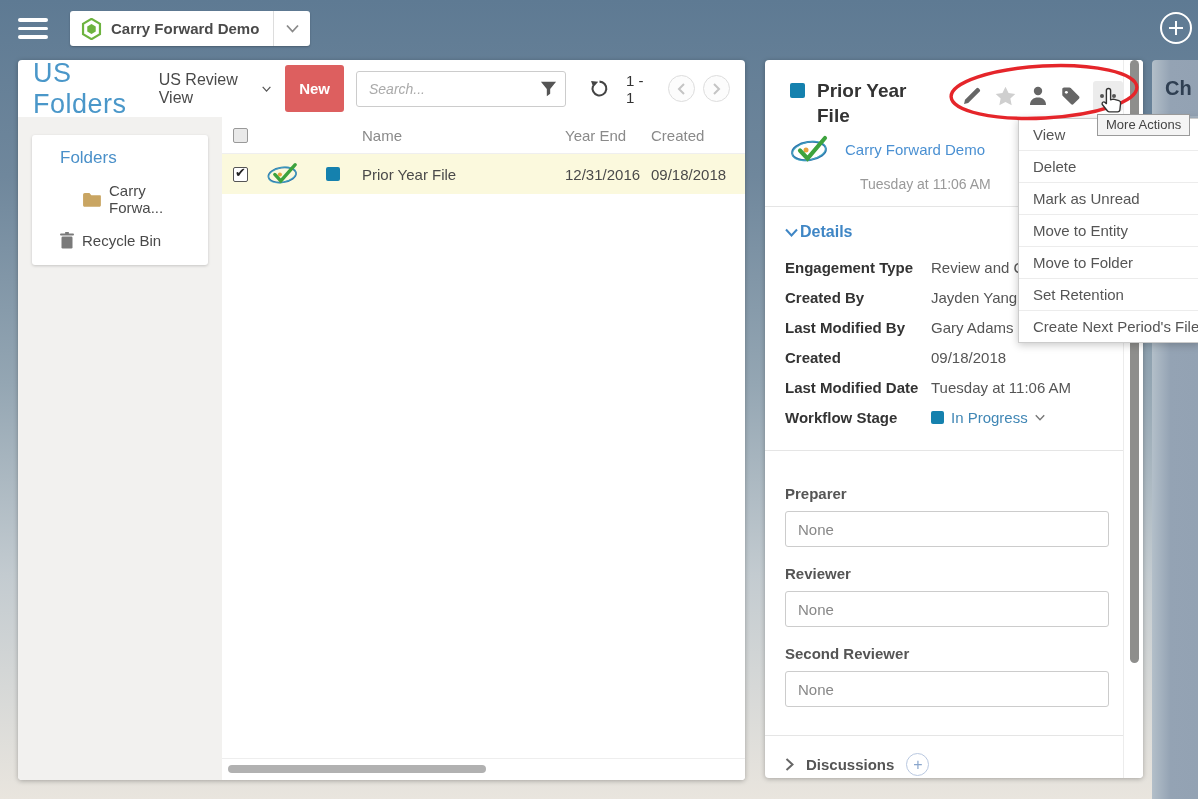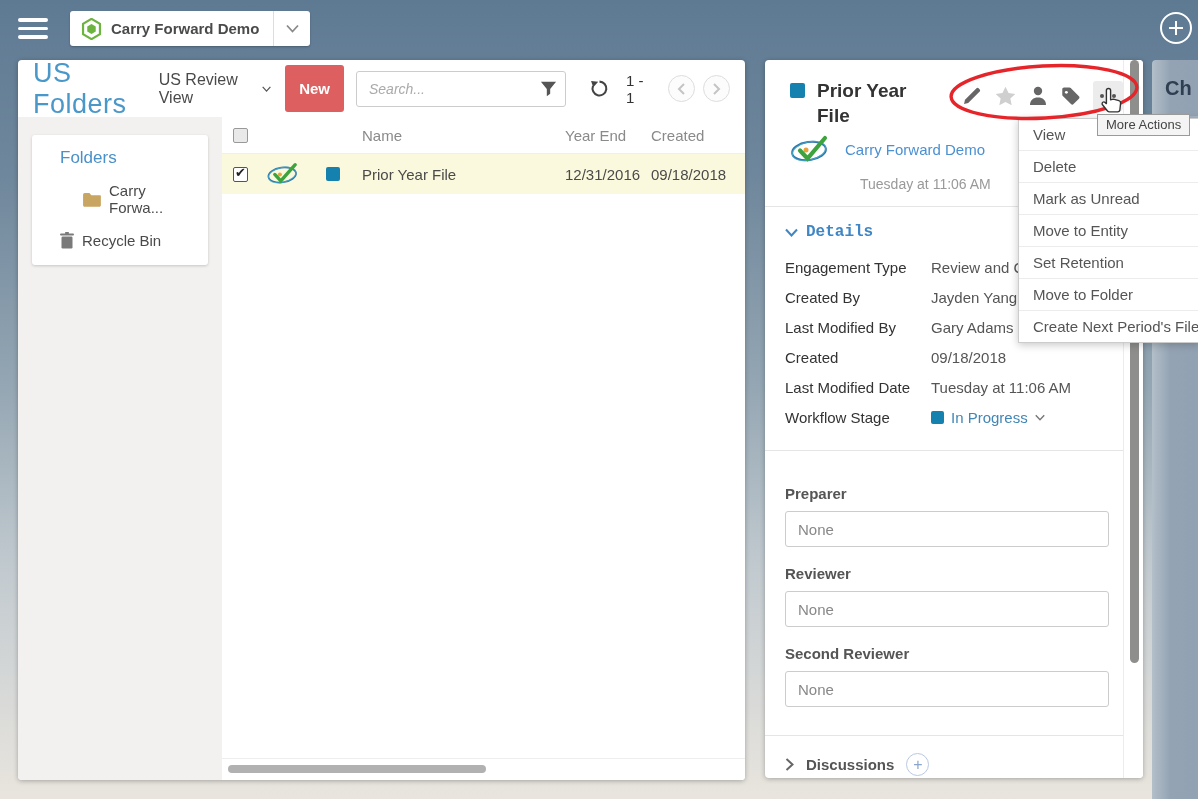--- a/index.html
+++ b/index.html
@@ -66,23 +66,23 @@
   .dp-title-row { display:flex; align-items:flex-start; }
   .dp-title-row .status-square { margin-top:5px; flex:0 0 auto; }
   .dp-title { font-size:19px; font-weight:bold; color:#333; line-height:25px; width:108px; margin-left:12px; }
   .dp-icons { margin-left:auto; display:flex; align-items:center; gap:13px; padding-top:3px; }
   .more-btn { width:30px; height:30px; background:#ececec; border-radius:3px; display:flex; align-items:center; justify-content:center; cursor:pointer; }
   .dp-entity-row { display:flex; align-items:center; margin-top:6px; }
   .dp-entity-link { color:#4a90d2; font-size:15px; margin-left:11px; cursor:pointer; }
   .dp-timestamp { color:#999; font-size:14px; margin:12px 0 0 70px; }
   .dp-divider { border-top:1px solid #e5e5e5; }
   .dp-section { padding:16px 34px 18px 20px; }
-  .sec-heading { display:flex; align-items:center; gap:8px; font-size:16px; font-weight:bold; color:#3f86c5; cursor:pointer;font-family:Liberation Mono, monospace; }
+  .sec-heading { display:flex; align-items:center; gap:2px; font-size:16px; font-weight:bold; color:#3f86c5; cursor:pointer; }
   .detail-row { display:flex; margin-top:13px; font-size:15px; }
-  .detail-row .dlabel { width:146px; flex:0 0 auto; color:#333; }
+  .detail-row .dlabel { width:146px; flex:0 0 auto; color:#333;font-weight:bold; }
   .detail-row .dvalue { color:#555; white-space:nowrap; }
   .wf-value { display:flex; align-items:center; gap:7px; color:#4187b5; cursor:pointer; }
   .wf-value .status-square { width:13px; height:13px; }
   .field-label { font-size:15px; font-weight:bold; color:#555; margin:18px 0 9px; }
   .field-box { height:36px; border:1px solid #ccc; border-radius:3px; display:flex; align-items:center;
     padding-left:12px; font-size:15px; color:#888; cursor:pointer; }
   .collapsed-row { padding:17px 20px; display:flex; align-items:center; border-top:1px solid #e5e5e5; }
   .collapsed-row .clabel { font-size:15px; font-weight:bold; color:#555; margin-left:12px; }
   .plus-circle { width:23px; height:23px; border:1px solid #b9c8e0; border-radius:50%; margin-left:12px;
     display:flex; align-items:center; justify-content:center; color:#8aa6cc; font-size:16px; cursor:pointer; }
@@ -356,22 +356,22 @@
 <div class="side-panel">
   <div class="side-heading">Ch</div>
   <div class="side-search">Se</div>
 </div>
 
 <div class="context-menu">
   <div class="menu-item">View</div>
   <div class="menu-item">Delete</div>
   <div class="menu-item">Mark as Unread</div>
   <div class="menu-item">Move to Entity</div>
+  <div class="menu-item">Move to Folder</div>
   <div class="menu-item">Set Retention</div>
-  <div class="menu-item">Move to Folder</div>
   <div class="menu-item">Create Next Period's File</div>
 </div>
 
 <div class="tooltip">More Actions</div>
 
 <svg class="annotation" viewBox="0 0 200 68">
   <ellipse cx="99" cy="32" rx="93" ry="26" fill="none" stroke="#e5252a" stroke-width="3.4" transform="rotate(-3 99 32)"></ellipse>
 </svg>
 
 <svg class="cursor-hand" width="27" height="32" viewBox="0 0 27 32">

